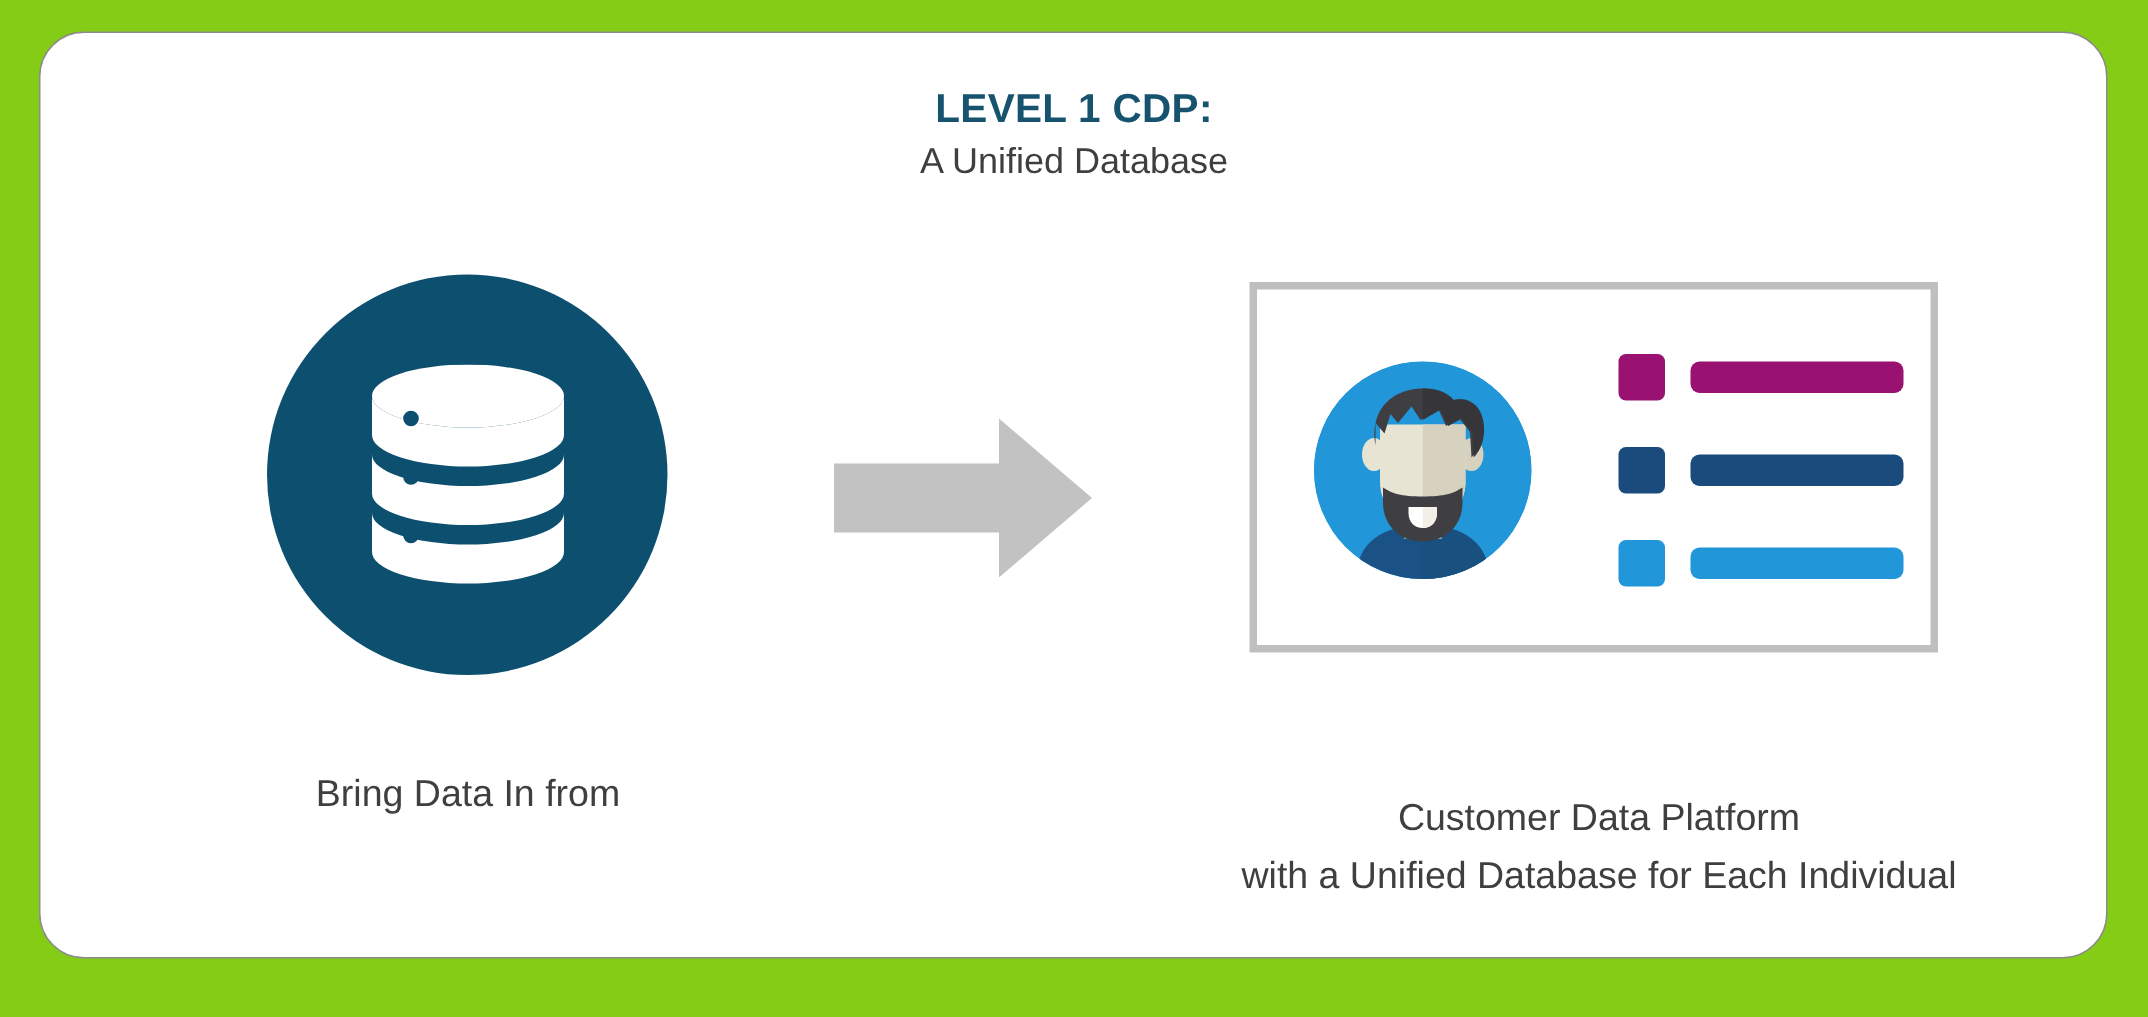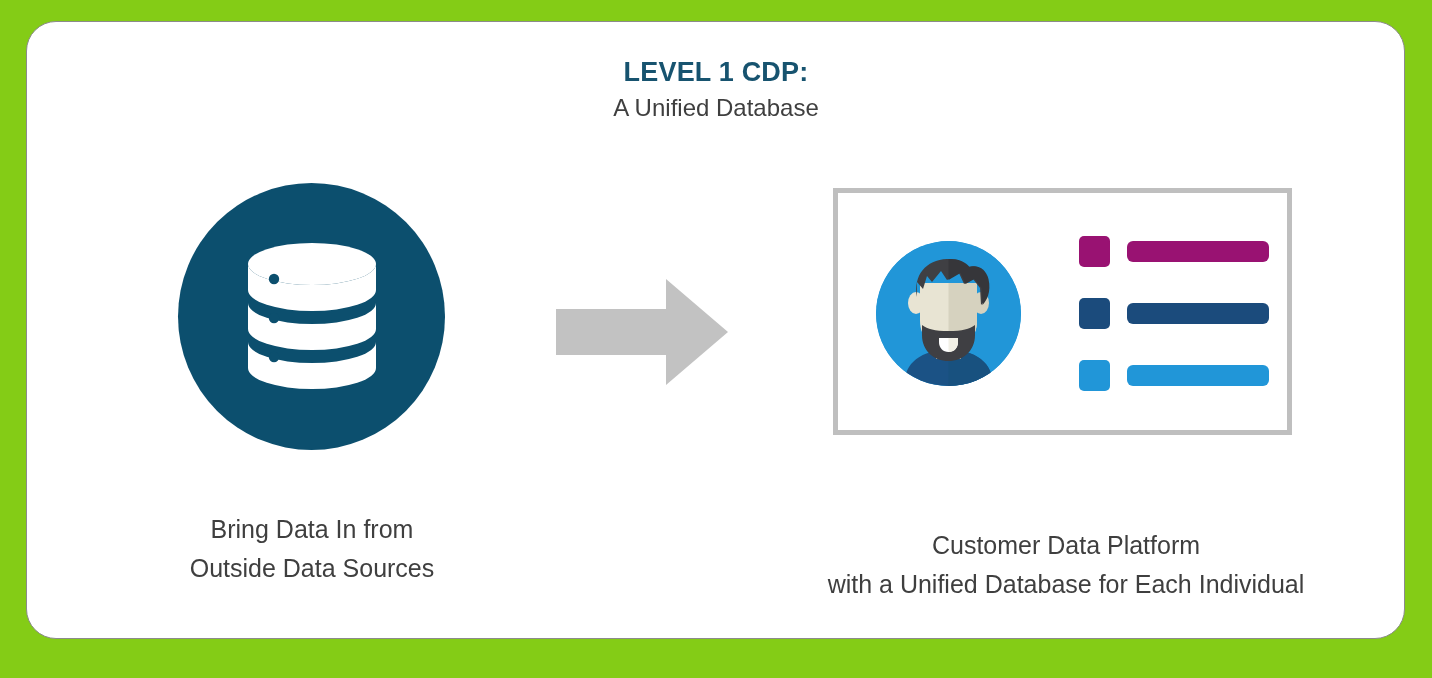--- a/index.html
+++ b/index.html
@@ -248,21 +248,20 @@
       <div class="attr-row r2">
         <div class="attr-chip" style="background:#2196d8"></div>
         <div class="attr-bar" style="background:#2196d8"></div>
       </div>
     </div>
 
   </div>
 
   <div class="caption caption-left">
     <span>Bring Data In from</span>
-    <span>Outside Data Sources</span>
   </div>
 
   <div class="caption caption-right">
     <span>Customer Data Platform</span>
     <span>with a Unified Database for Each Individual</span>
   </div>
 
 </div>
 
 </body></html>

